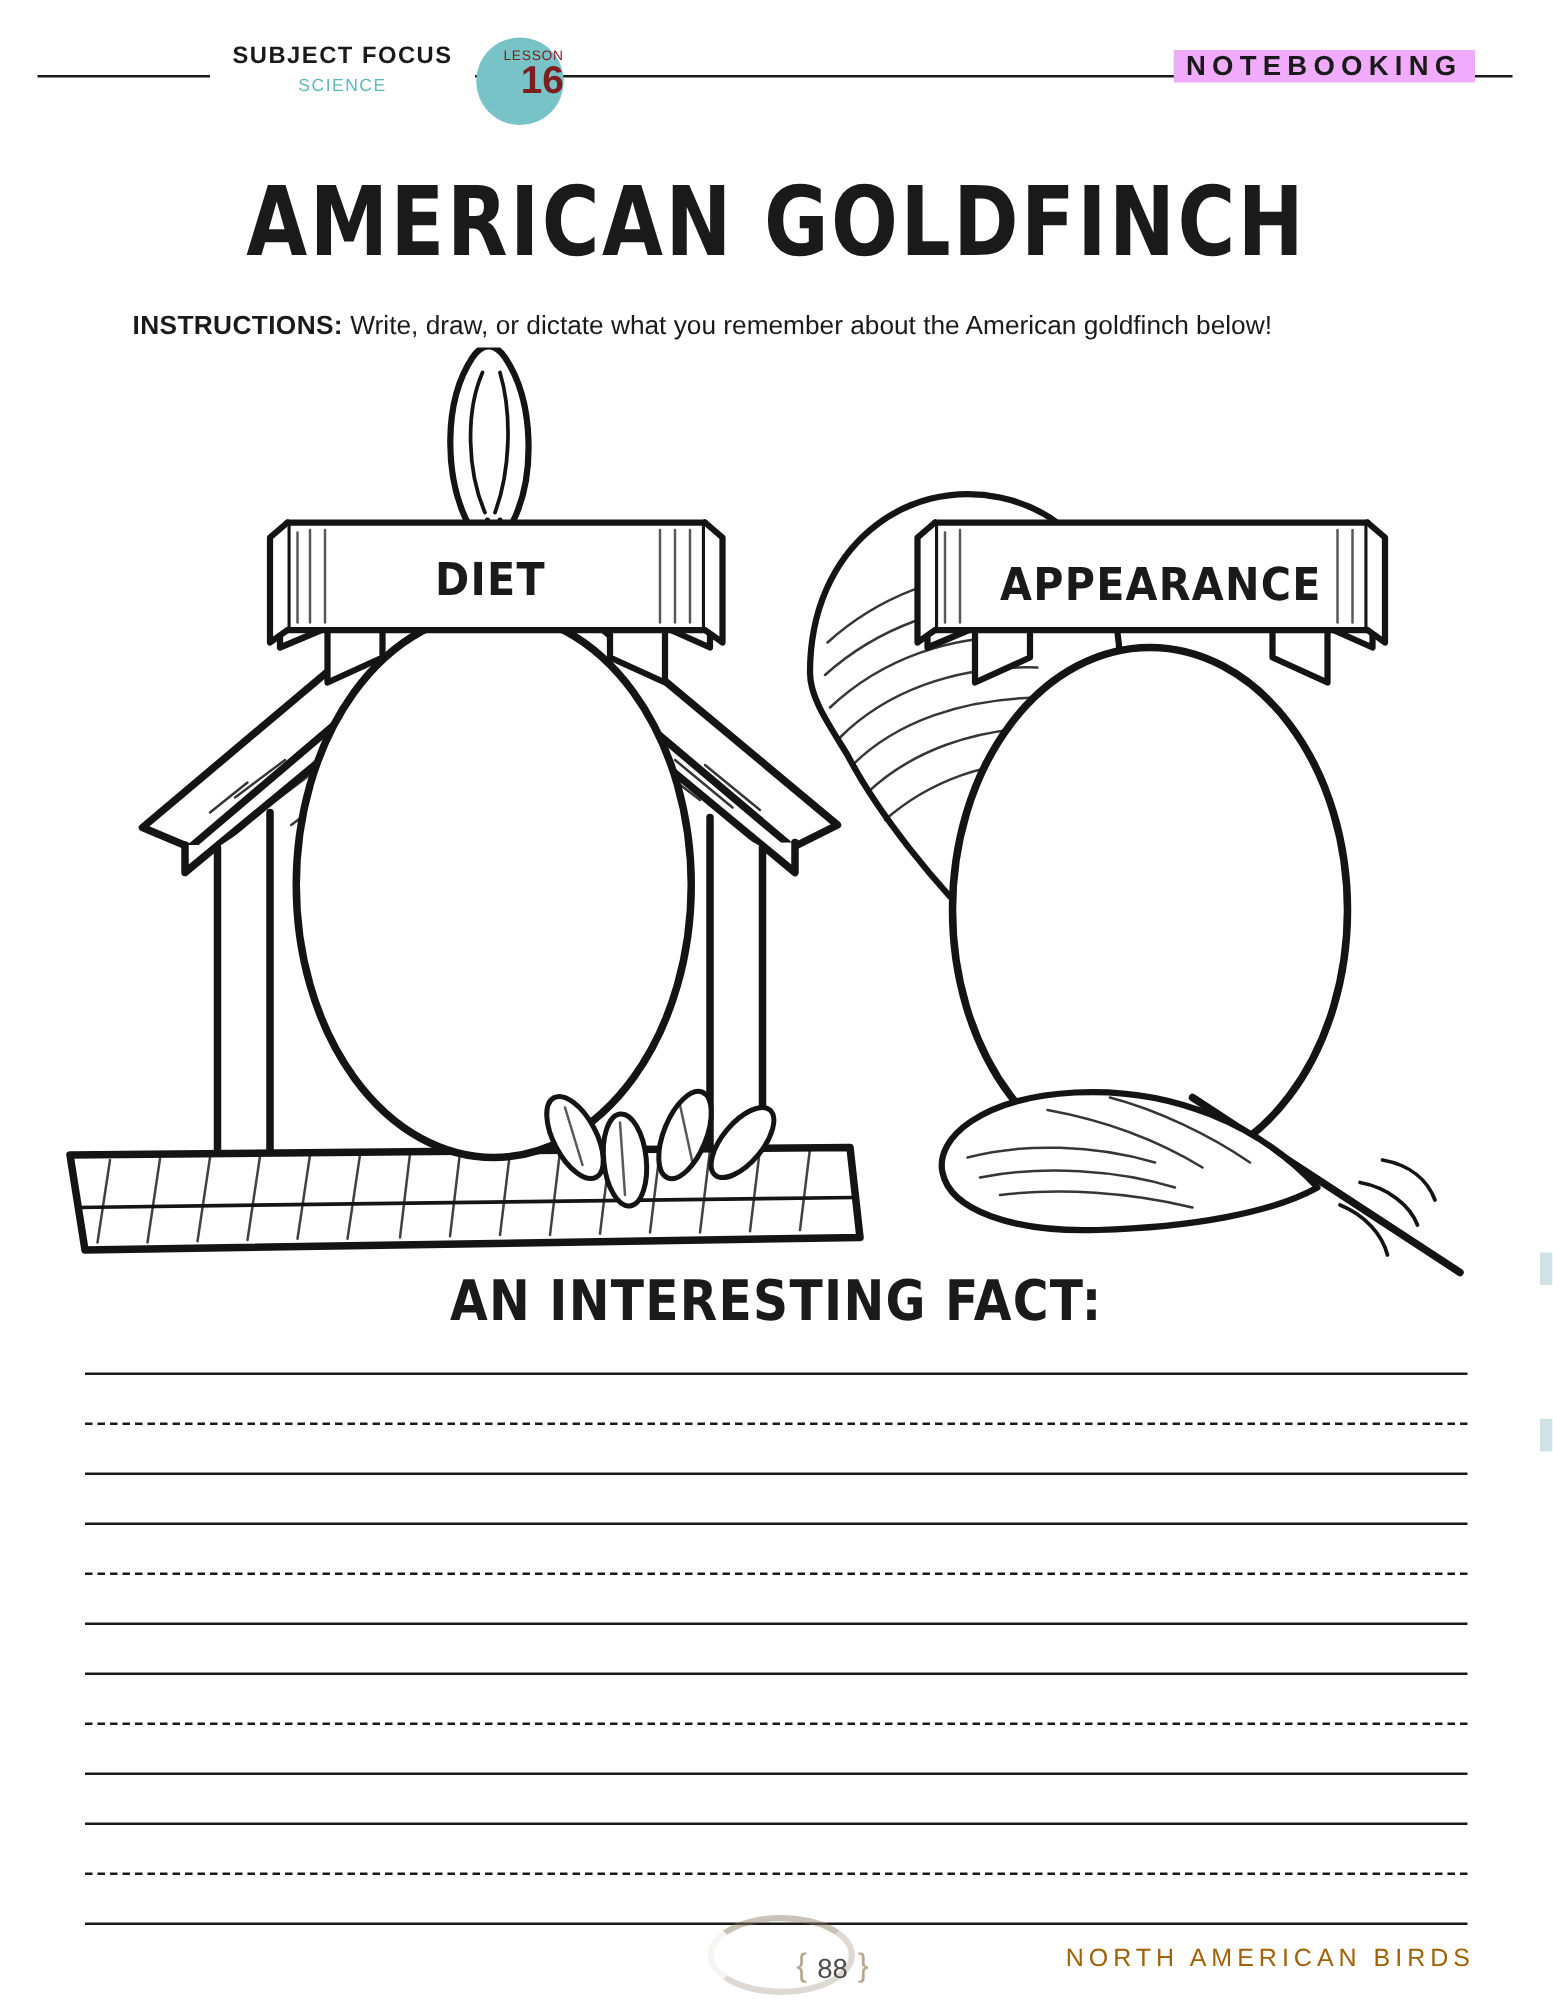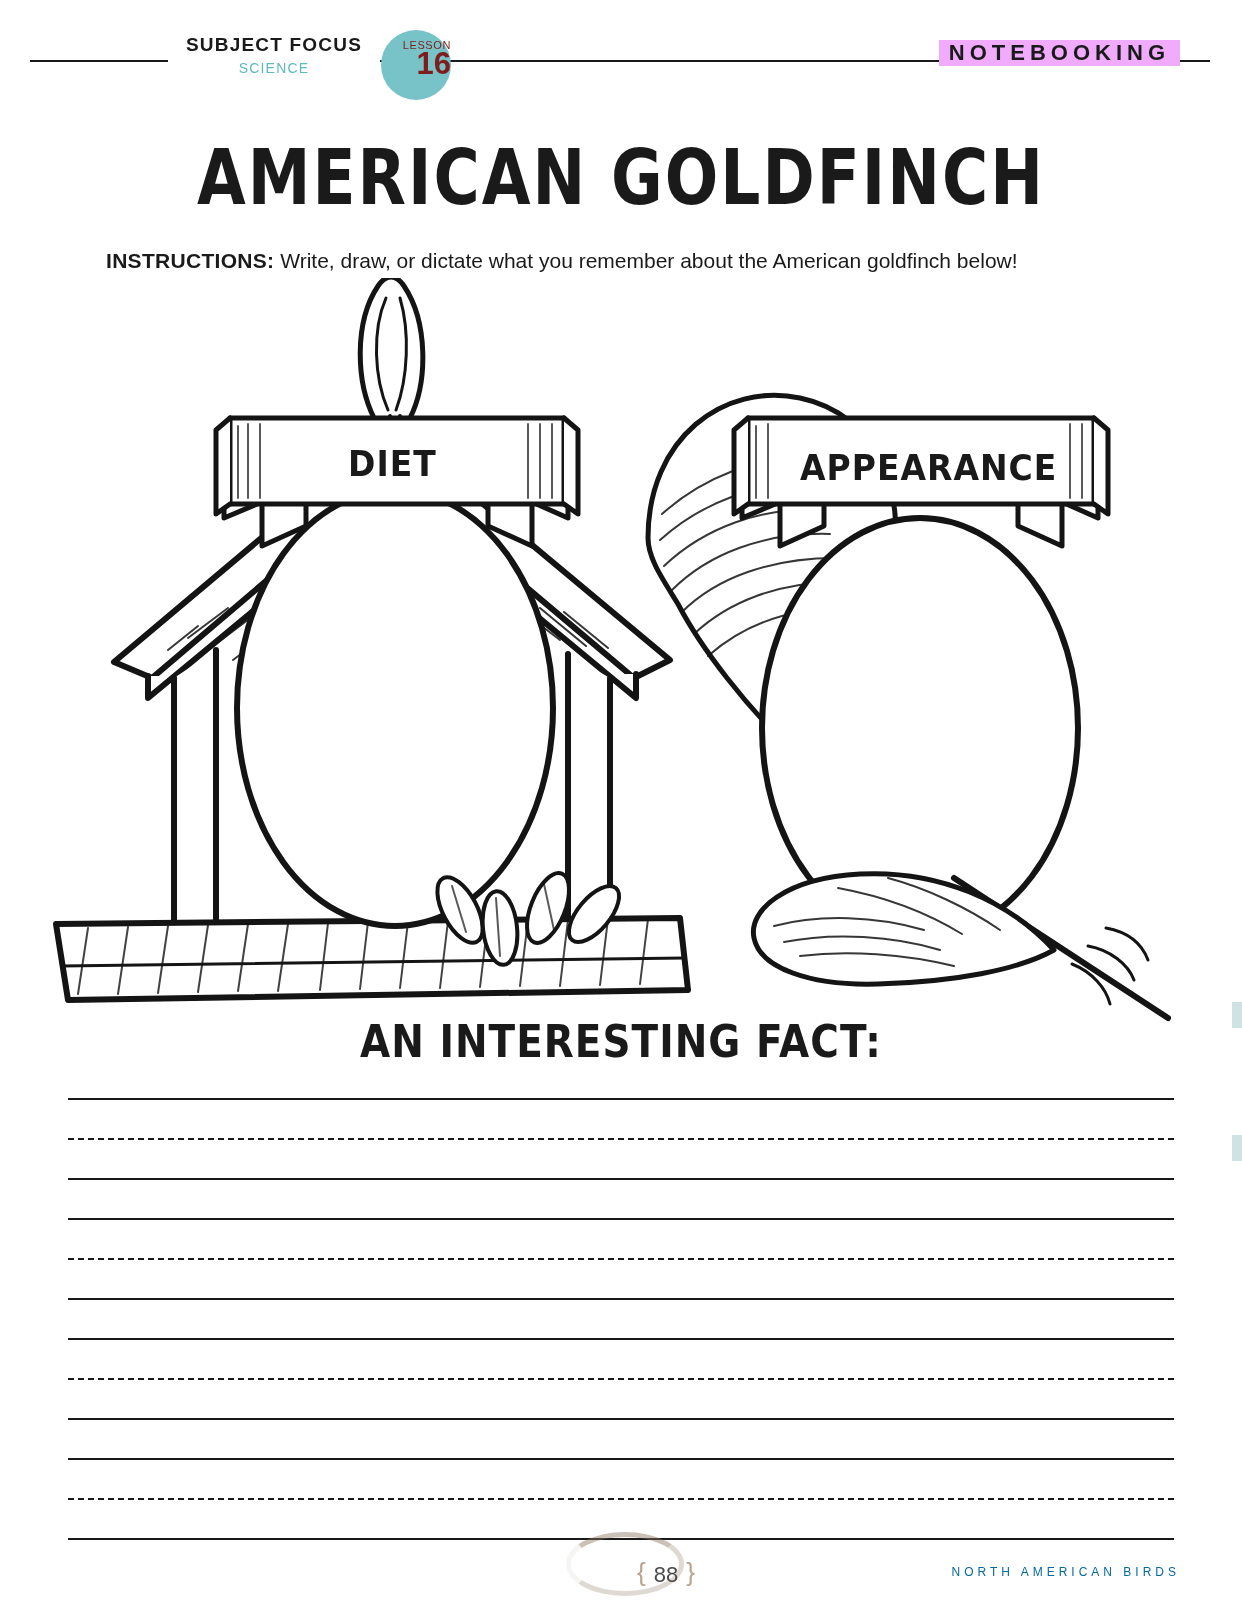--- a/index.html
+++ b/index.html
@@ -195,23 +195,23 @@
   .footer-left .early {
     color: #5bb8bd;
   }
   .footer-left .lesson {
     color: #1a1a1a;
   }
   .footer-right {
     position: absolute;
     right: 62px;
     bottom: 25px;
-    font-size: 12px;
+    font-size: 20px;
     letter-spacing: 4px;
-    color: #0369a1;
+    color: #a16207;
   }
   .page-number {
     position: absolute;
     left: 0;
     bottom: 16px;
     width: 1242px;
     text-align: center;
     font-size: 22px;
     color: #4a4a4a;
     margin-left: 45px;

